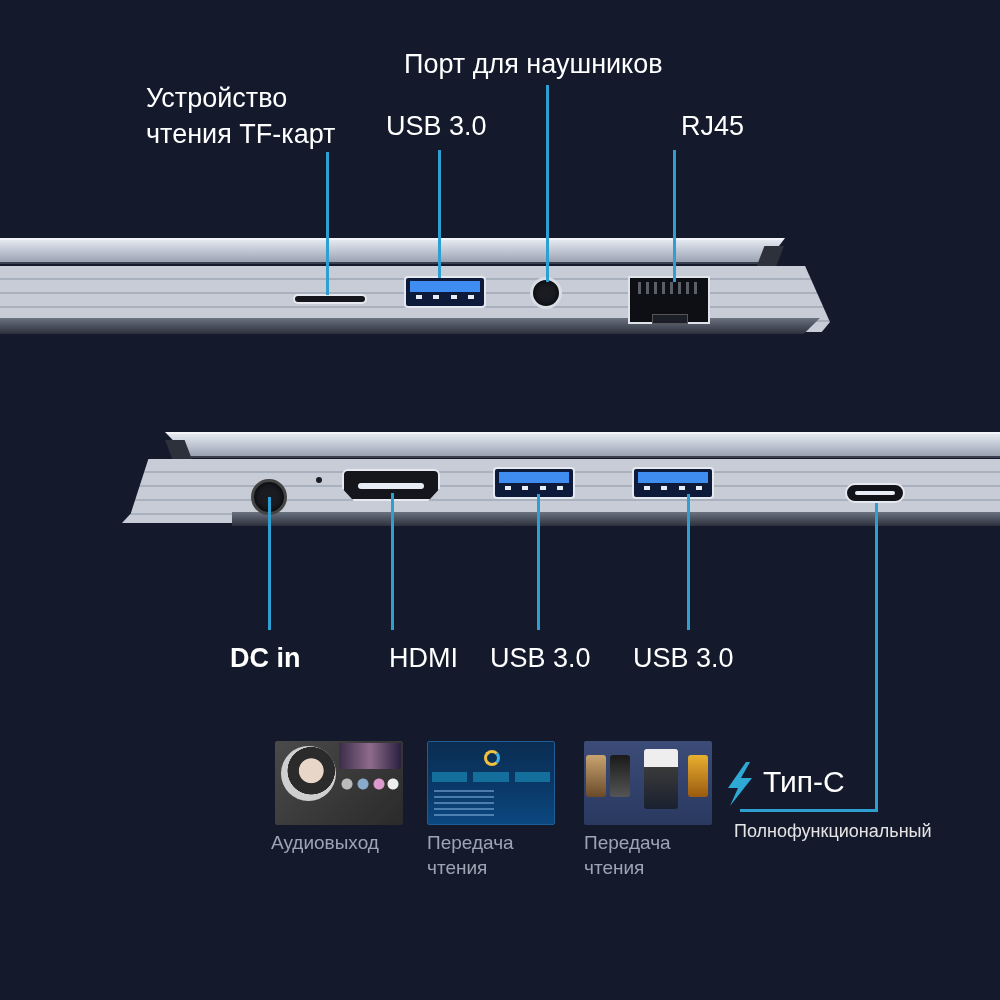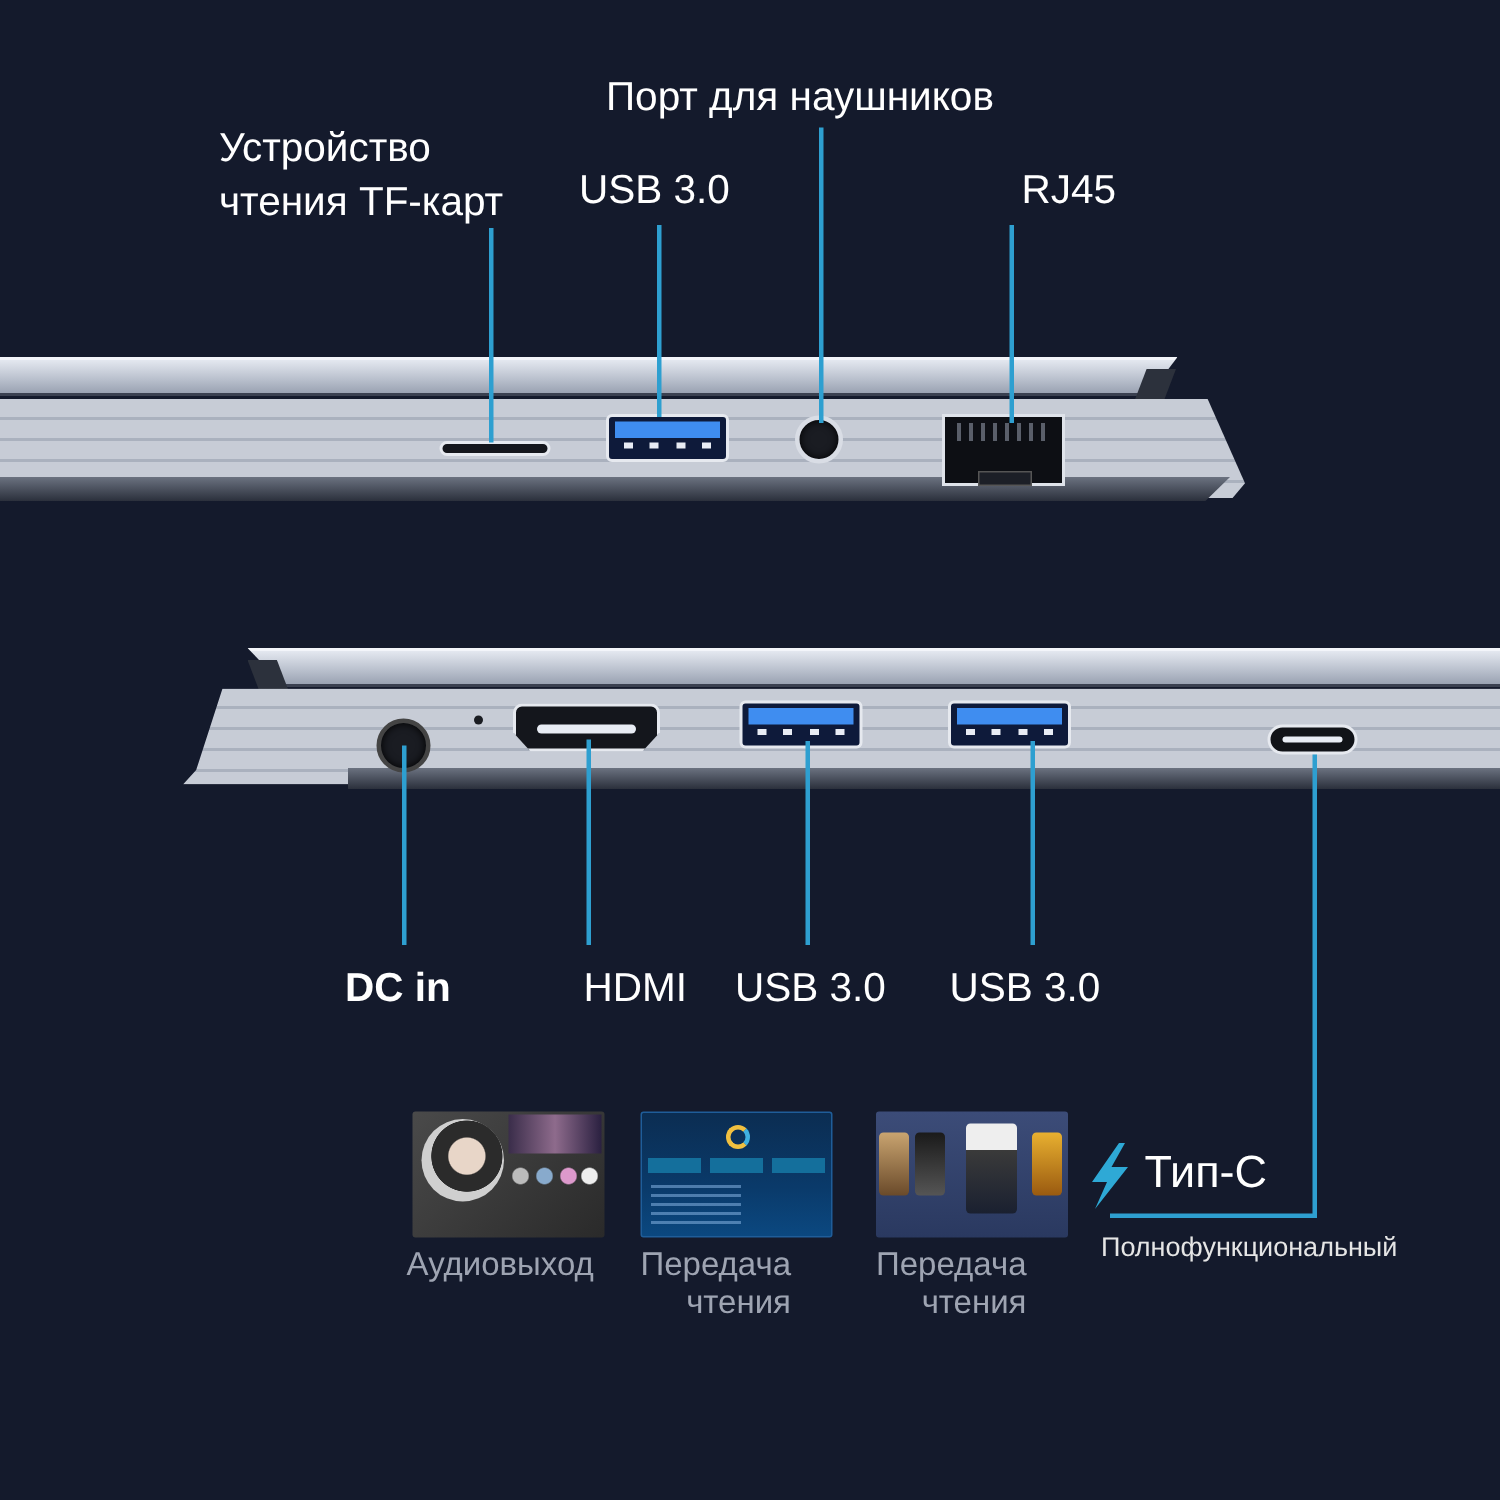--- a/index.html
+++ b/index.html
@@ -68,21 +68,21 @@
   .t-data .tiles { position:absolute; left:4px; right:4px; top:30px; height:10px;
           background: linear-gradient(90deg,#146f9c 0 30%, transparent 30% 35%, #146f9c 35% 65%, transparent 65% 70%, #146f9c 70%); }
   .t-data .rows { position:absolute; left:6px; top:48px; width:60px; height:28px;
           background: repeating-linear-gradient(#7aa8d8 0 2px, transparent 2px 6px); opacity:.6; }
   .t-video { left:584px; background: linear-gradient(#3c4c78,#2a3960); }
   .t-video .p { position:absolute; top:14px; width:20px; height:42px; border-radius:3px; }
   .t-video .p1 { left:2px; background: linear-gradient(#c9a470,#6a4a2a); }
   .t-video .p2 { left:26px; background: linear-gradient(#1a1a1a,#555); }
   .t-video .p3 { left:60px; top:8px; width:34px; height:60px; background: linear-gradient(#eee 0 30%,#3a3a3a 30%,#1a2030); }
   .t-video .p4 { left:104px; background: linear-gradient(#e8b030,#9a5a10); }
-  .t-label { position:absolute; top:830px; color:#9ea4b2; font-size:22px; line-height:25px;text-align:right; }
+  .t-label { position:absolute; top:830px; color:#9ea4b2; font-size:19px; line-height:25px; }
 
   .bolt { position:absolute; left:724px; top:762px; width:30px; height:44px; }
   .typec-title { position:absolute; left:763px; top:765px; font-size:30px; line-height:34px; color:#fff; }
   .typec-sub { position:absolute; left:734px; top:820px; font-size:18px; line-height:22px; color:#e5e5e5; }
 </style>
 </head>
 <body>
 
 <div>
   <div class="lid1"></div>

